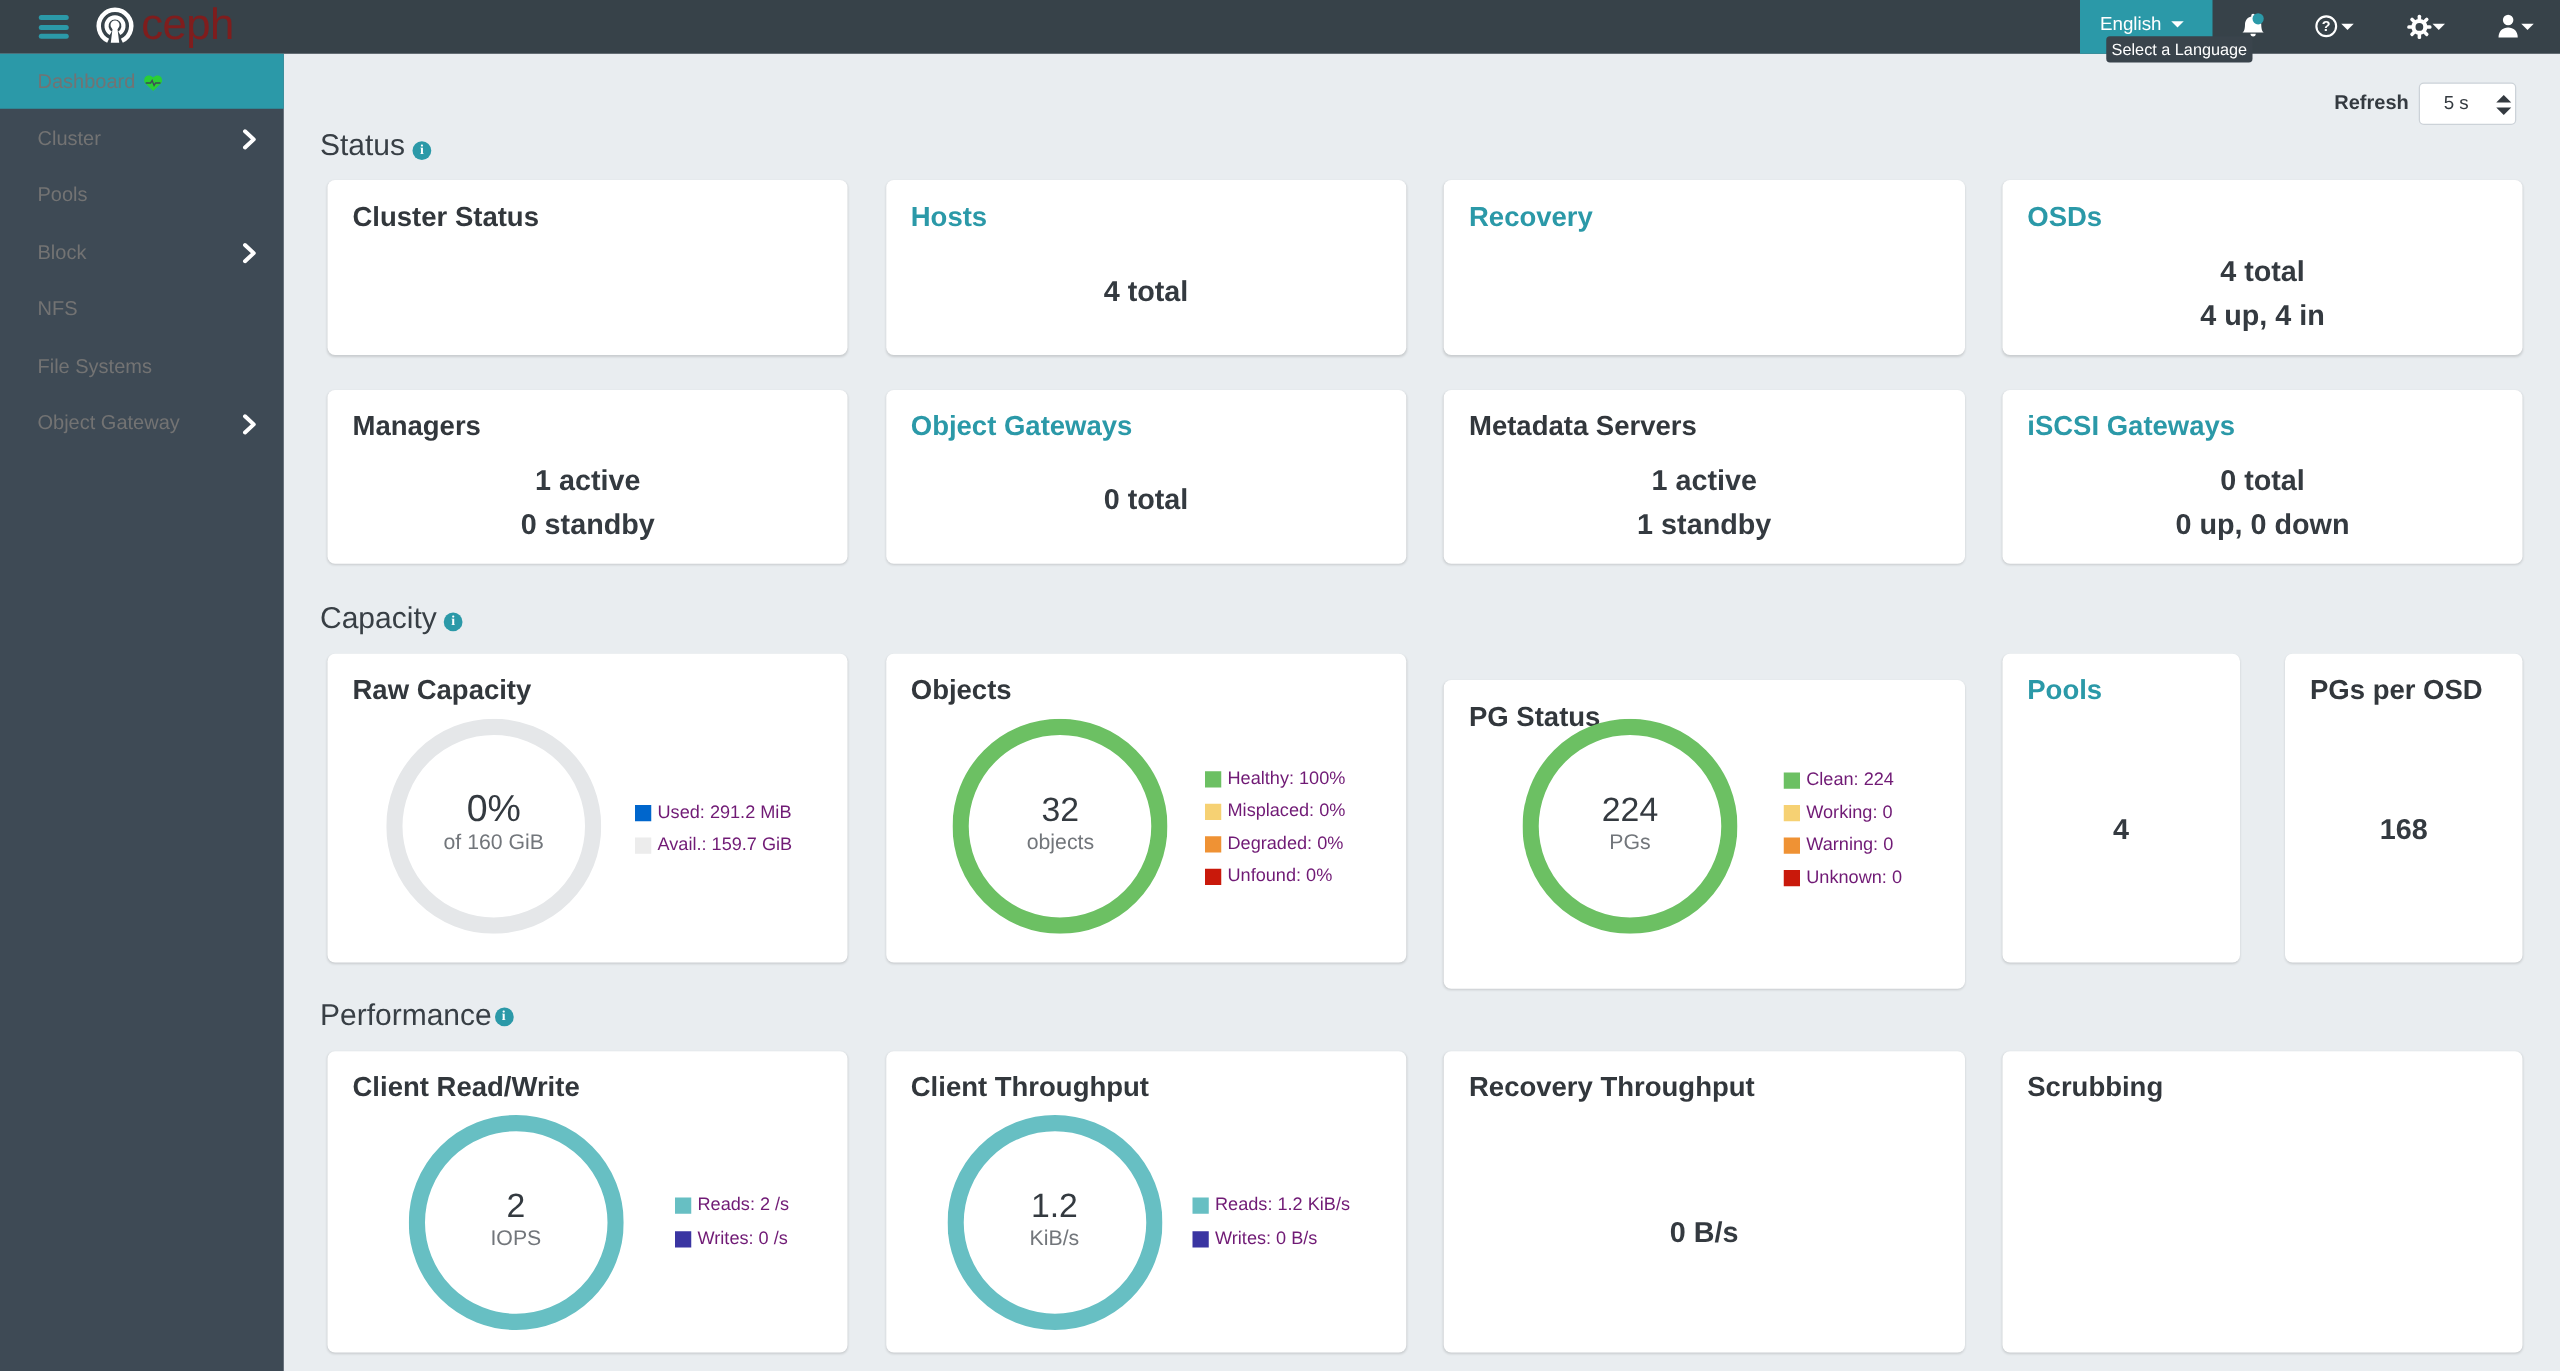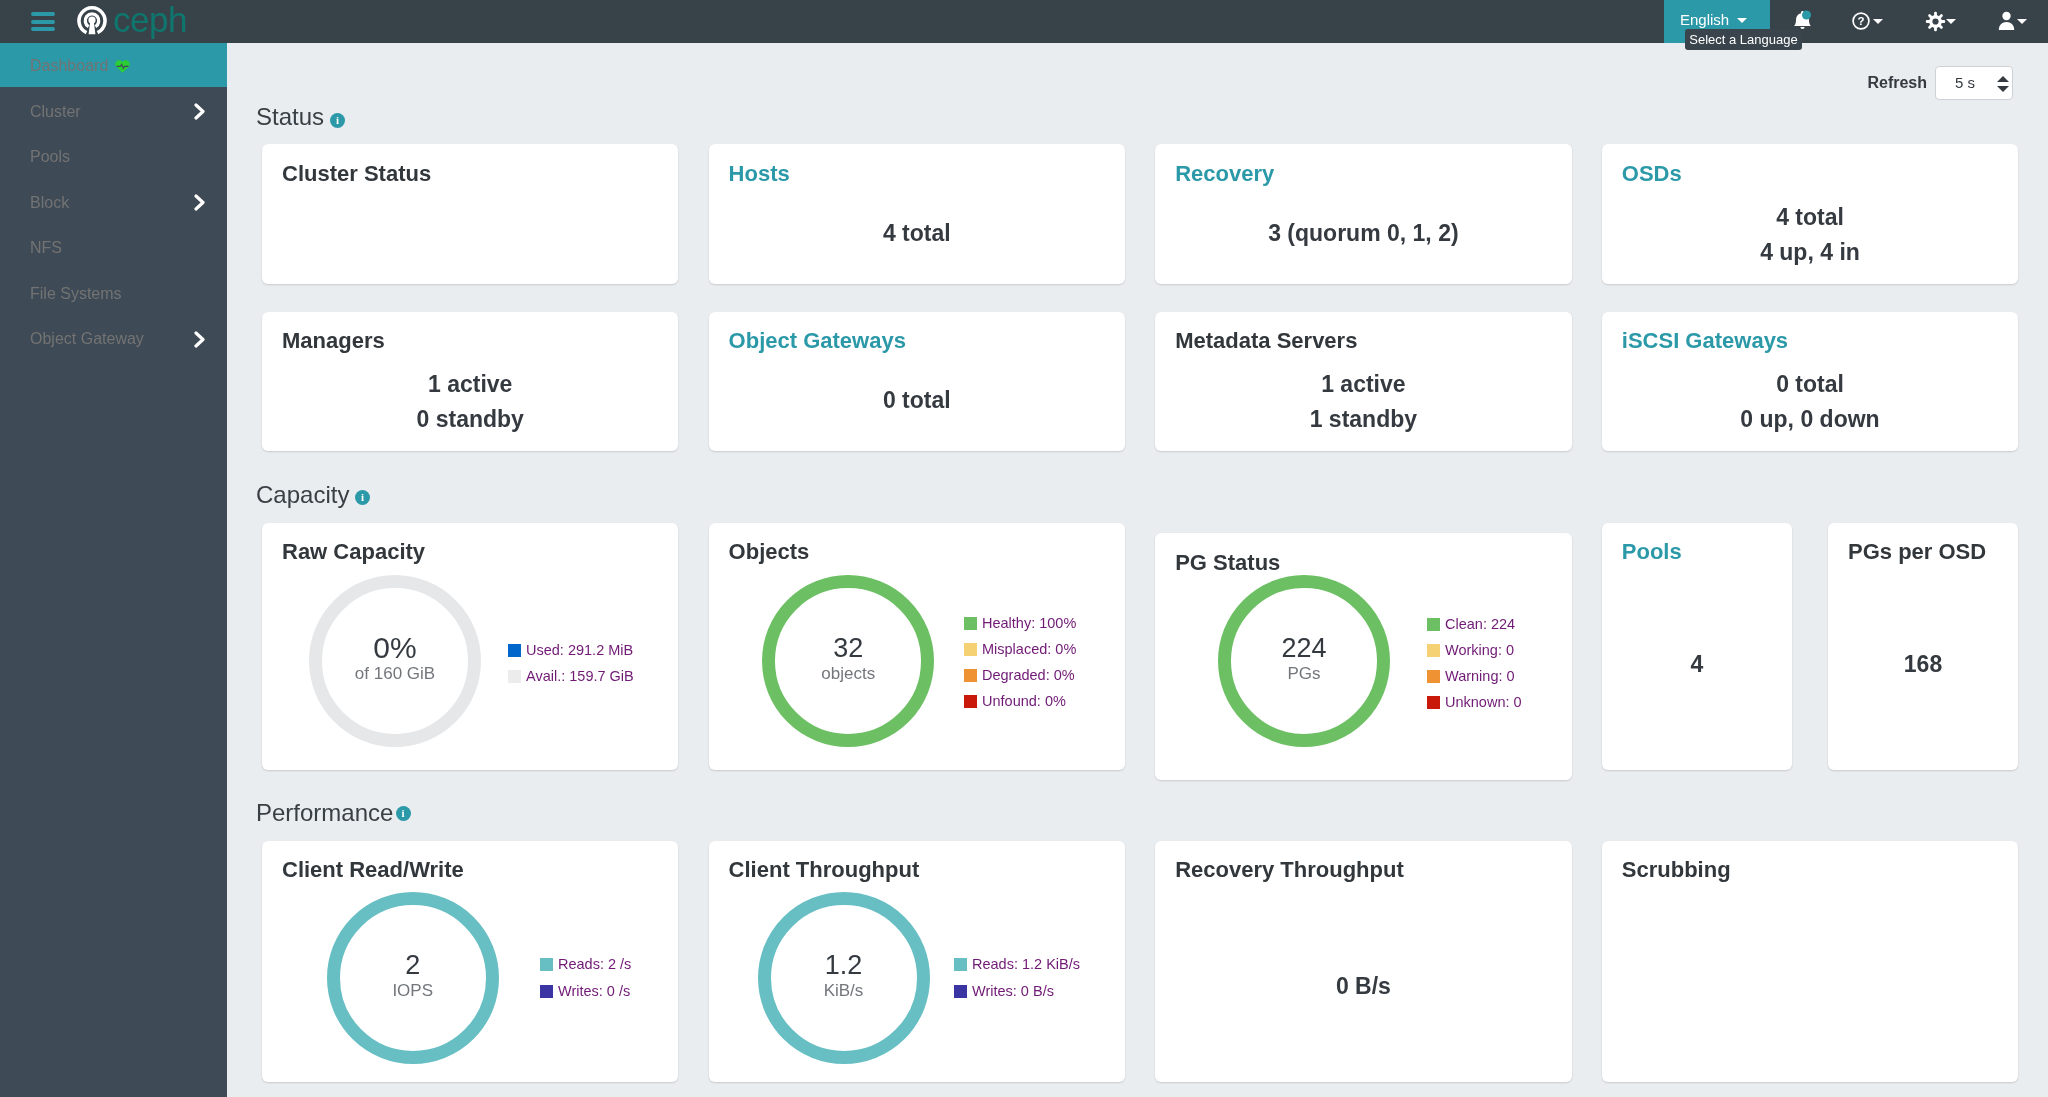--- a/index.html
+++ b/index.html
@@ -33,21 +33,21 @@
 <div class="abs" style="left:31px;top:12px;width:24px;height:4px;background:#2b99a8;border-radius:2px"></div>
 <div class="abs" style="left:31px;top:19.5px;width:24px;height:4px;background:#2b99a8;border-radius:2px"></div>
 <div class="abs" style="left:31px;top:27px;width:24px;height:4px;background:#2b99a8;border-radius:2px"></div>
 
 <svg class="abs" style="left:75px;top:4px" width="34" height="34" viewBox="0 0 34 34">
   <path d="M 11.5,28.6 A 13,13 0 1 1 22.5,28.6" fill="none" stroke="#fff" stroke-width="3.6"></path>
   <path d="M 13.6,22.6 A 6.8,6.8 0 1 1 20.4,22.6" fill="none" stroke="#fff" stroke-width="3.3"></path>
   <circle cx="17" cy="16" r="3.6" fill="#fff"></circle>
   <path d="M 15.1,18.2 L 18.9,18.2 L 20.4,30.2 L 13.6,30.2 Z" fill="#fff"></path>
 </svg>
-<div class="abs" style="left:113px;top:2px;font-size:35px;color:#0f766e;line-height:36px;letter-spacing:-0.5px">ceph</div>
+<div class="abs" style="left:113px;top:2px;font-size:35px;color:#7f1d1d;line-height:36px;letter-spacing:-0.5px">ceph</div>
 
 <div class="abs" style="left:1664px;top:0;width:106px;height:43px;background:#2b99a8"></div>
 <div class="abs" style="left:1680px;top:0;height:43px;line-height:39px;color:#fff;font-size:15px">English <span class="caret" style="border-left-width:5px;border-right-width:5px;border-top-width:5px;margin-left:4px;margin-top:-2px"></span></div>
 <div class="abs" style="left:1685px;top:29px;width:117px;height:21px;background:#3a444c;border-radius:3px;color:#fff;font-size:13px;text-align:center;line-height:21px">Select a Language</div>
 
 <svg class="abs" style="left:1791px;top:10px" width="22" height="23" viewBox="0 0 22 23">
   <path d="M10 2.5 C10 1.7 10.7 1 11.5 1 C12.3 1 13 1.7 13 2.5 L13 3.2 C16 3.9 18 6.4 18 9.5 C18 14.5 19.5 15.5 20 16 L3 16 C3.5 15.5 5 14.5 5 9.5 C5 6.4 7 3.9 10 3.2 Z" fill="#fff"></path>
   <path d="M9.4 17 L13.6 17 A 2.1 2.1 0 0 1 9.4 17 Z" fill="#fff"></path>
   <circle cx="15.5" cy="5" r="4.5" fill="#2b99a8"></circle>
 </svg>
@@ -114,21 +114,20 @@
 
 <div class="card" style="left:262px;top:144px;width:416.4px;height:139.5px">
   <div class="ctitle">Cluster Status</div>
 </div>
 <div class="card" style="left:708.6px;top:144px;width:416.4px;height:139.5px">
   <div class="ctitle teal">Hosts</div>
   <div class="cvalue" style="top:88.5px">4 total</div>
 </div>
 <div class="card" style="left:1155.2px;top:144px;width:416.4px;height:139.5px">
   <div class="ctitle teal">Recovery</div>
-  <div class="cvalue" style="top:88.5px">3 (quorum 0, 1, 2)</div>
 </div>
 <div class="card" style="left:1601.8px;top:144px;width:416.4px;height:139.5px">
   <div class="ctitle teal">OSDs</div>
   <div class="cvalue" style="top:90.5px">4 total<br>4 up, 4 in</div>
 </div>
 
 <div class="card" style="left:262px;top:311.5px;width:416.4px;height:139.5px">
   <div class="ctitle">Managers</div>
   <div class="cvalue" style="top:90.5px">1 active<br>0 standby</div>
 </div>
@@ -144,21 +143,21 @@
   <div class="ctitle teal">iSCSI Gateways</div>
   <div class="cvalue" style="top:90.5px">0 total<br>0 up, 0 down</div>
 </div>
 
 <div class="card" style="left:262px;top:522.5px;width:416.4px;height:247px">
   <div class="ctitle">Raw Capacity</div>
 </div>
 <div class="card" style="left:708.6px;top:522.5px;width:416.4px;height:247px">
   <div class="ctitle">Objects</div>
 </div>
-<div class="card" style="left:1155.2px;top:533px;width:416.4px;height:247px">
+<div class="card" style="left:1155.2px;top:544px;width:416.4px;height:247px">
   <div class="ctitle">PG Status</div>
 </div>
 <div class="card" style="left:1601.8px;top:522.5px;width:190px;height:247px">
   <div class="ctitle teal">Pools</div>
   <div class="cvalue" style="top:141.5px">4</div>
 </div>
 <div class="card" style="left:1828px;top:522.5px;width:190px;height:247px">
   <div class="ctitle">PGs per OSD</div>
   <div class="cvalue" style="top:141.5px">168</div>
 </div>

